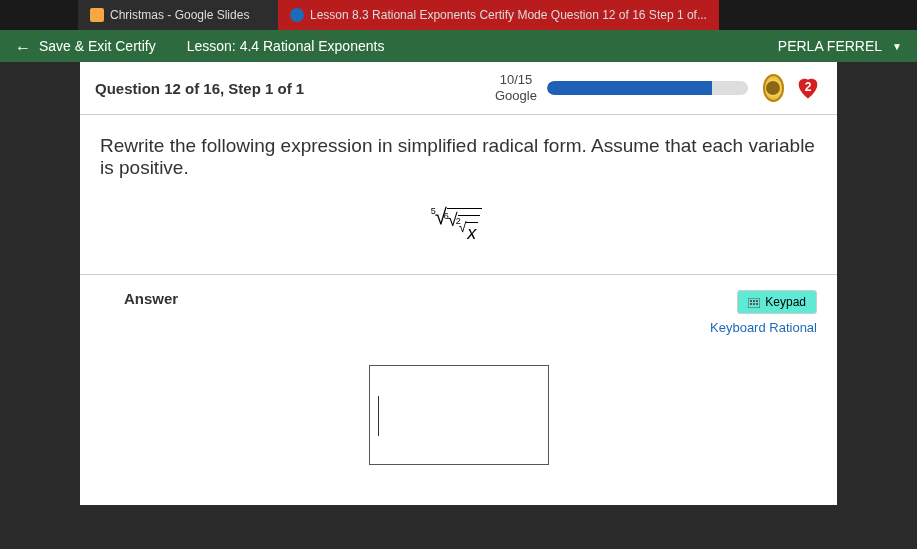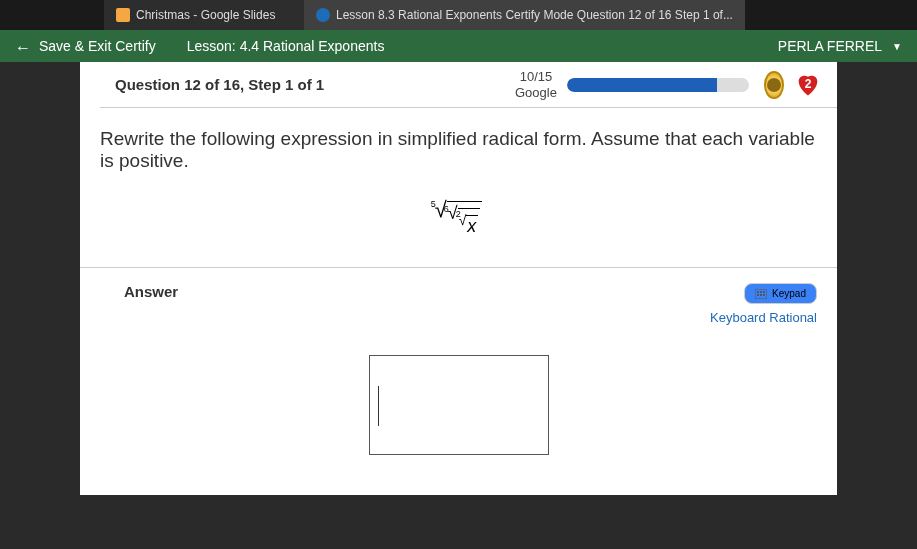--- a/index.html
+++ b/index.html
@@ -1,54 +1,54 @@
 <!DOCTYPE html>
 <html><head>
 <meta charset="utf-8">
 <style>
 * { margin: 0; padding: 0; box-sizing: border-box; font-family: Arial, sans-serif; }
 body { background: #2a2a2a; width: 917px; height: 549px; overflow: hidden; position: relative; }
 
-.browser-tabs { display: flex; background: #1a1a1a; height: 30px; padding-left: 104px; }
+.browser-tabs { display: flex; background: #1a1a1a; height: 30px; padding-left: 78px; }
 .tab { display: flex; align-items: center; padding: 0 12px; font-size: 12px; color: #ddd; min-width: 200px; }
 .tab.inactive { background: #2d2d2d; }
-.tab.active { background: #404040; }
+.tab.active { background: #b91c1c; }
 .tab-icon { width: 14px; height: 14px; margin-right: 6px; border-radius: 2px; }
 .tab-icon.orange { background: #f4a742; }
 .tab-icon.hawkes { background: #1e6bb8; border-radius: 50%; }
 
 .header-bar { background: #2d6b3f; height: 32px; display: flex; align-items: center; padding: 0 15px; color: #fff; font-size: 14px; }
 .back-arrow { margin-right: 8px; font-size: 16px; }
 .save-exit { margin-right: 31px; }
 .lesson-title { flex: 1; }
 .student-name { margin-right: 10px; }
 .dropdown-caret { font-size: 10px; }
 
 .content-area { background: #fff; margin: 0 80px 0 80px; position: relative; }
 
-.question-header { display: flex; align-items: center; border-bottom: 1px solid #ccc; height: 46px; padding: 0 15px; margin-left: 20px; }
+.question-header { display: flex; align-items: center; border-bottom: 1px solid #ccc; height: 53px; padding: 0 15px; }
 .question-number { flex: 0 0 auto; font-weight: bold; font-size: 15px; color: #333; min-width: 400px; }
 .correct-label { font-size: 13px; color: #444; text-align: center; margin-right: 10px; line-height: 1.2; }
 .progress-bar { width: 280px; height: 14px; background: #ddd; border-radius: 7px; overflow: hidden; margin-right: 15px; }
 .progress-fill { height: 100%; background: #1e5fb8; width: 82%; border-radius: 7px 0 0 7px; }
 .coin { width: 28px; height: 28px; background: radial-gradient(circle, #ffd966 40%, #d4a017 100%); border-radius: 50%; border: 2px solid #b8860b; margin-right: 10px; position: relative; }
 .coin::after { content: ""; position: absolute; top: 50%; left: 50%; transform: translate(-50%,-50%); width: 14px; height: 14px; background: #8b6914; border-radius: 50%; }
 .heart { width: 28px; height: 28px; position: relative; }
 .heart svg { width: 28px; height: 28px; }
 .heart-count { position: absolute; top: 50%; left: 50%; transform: translate(-50%,-55%); color: #fff; font-size: 12px; font-weight: bold; }
 
 .question-body { padding: 20px 20px 30px 20px; border-bottom: 1px solid #ccc; }
 .question-text { font-size: 19px; color: #333; margin-bottom: 25px; }
 .expression { text-align: center; font-family: 'Times New Roman', serif; font-size: 18px; }
 
 .answer-section { padding: 15px 20px 40px 20px; position: relative; }
 .answer-header { display: flex; justify-content: space-between; align-items: flex-start; margin-left: 24px; }
 .answer-label { font-weight: bold; font-size: 15px; color: #333; }
 .answer-tools { text-align: right; }
-.keypad-btn { border: 1px solid #ccc; background: #3b82f6; padding: 4px 10px; font-size: 10px; display: inline-flex; align-items: center; gap: 5px; cursor: pointer; border-radius: 8px; }
+.keypad-btn { border: 1px solid #ccc; background: #5eead4; padding: 4px 10px; font-size: 12px; display: inline-flex; align-items: center; gap: 5px; cursor: pointer; border-radius: 3px; }
 .keypad-icon { width: 12px; height: 10px; display: inline-block; }
 .shortcuts-link { color: #1e6bb8; font-size: 13px; margin-top: 6px; display: block; cursor: pointer; }
 
 .answer-input-box { width: 180px; height: 100px; border: 1px solid #555; margin: 30px auto 0 auto; position: relative; }
 .cursor-line { position: absolute; left: 8px; top: 30px; width: 1px; height: 40px; background: #333; }
 
 
 .radical-outer { display: inline-block; position: relative; }
 .rad-index { font-size: 9px; position: absolute; top: 2px; }
 .sqrt-sym { font-size: 22px; display: inline-block; vertical-align: middle; }

